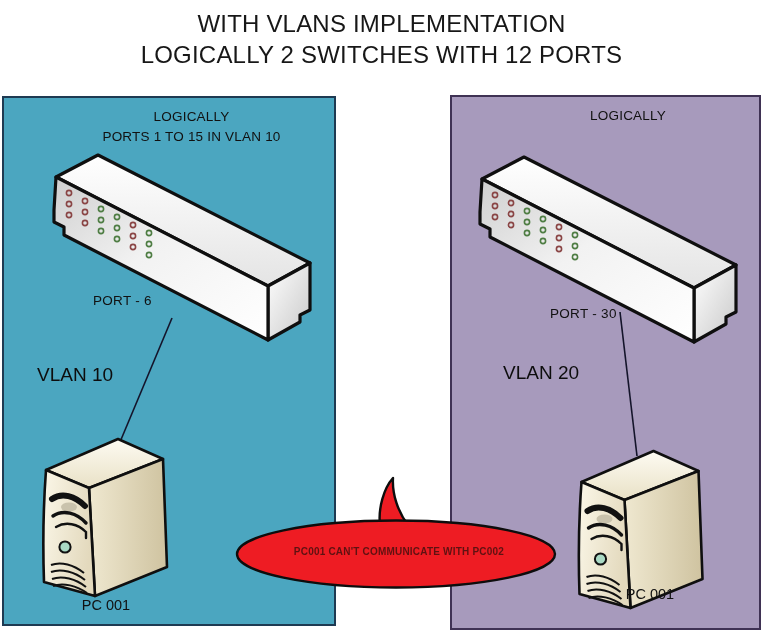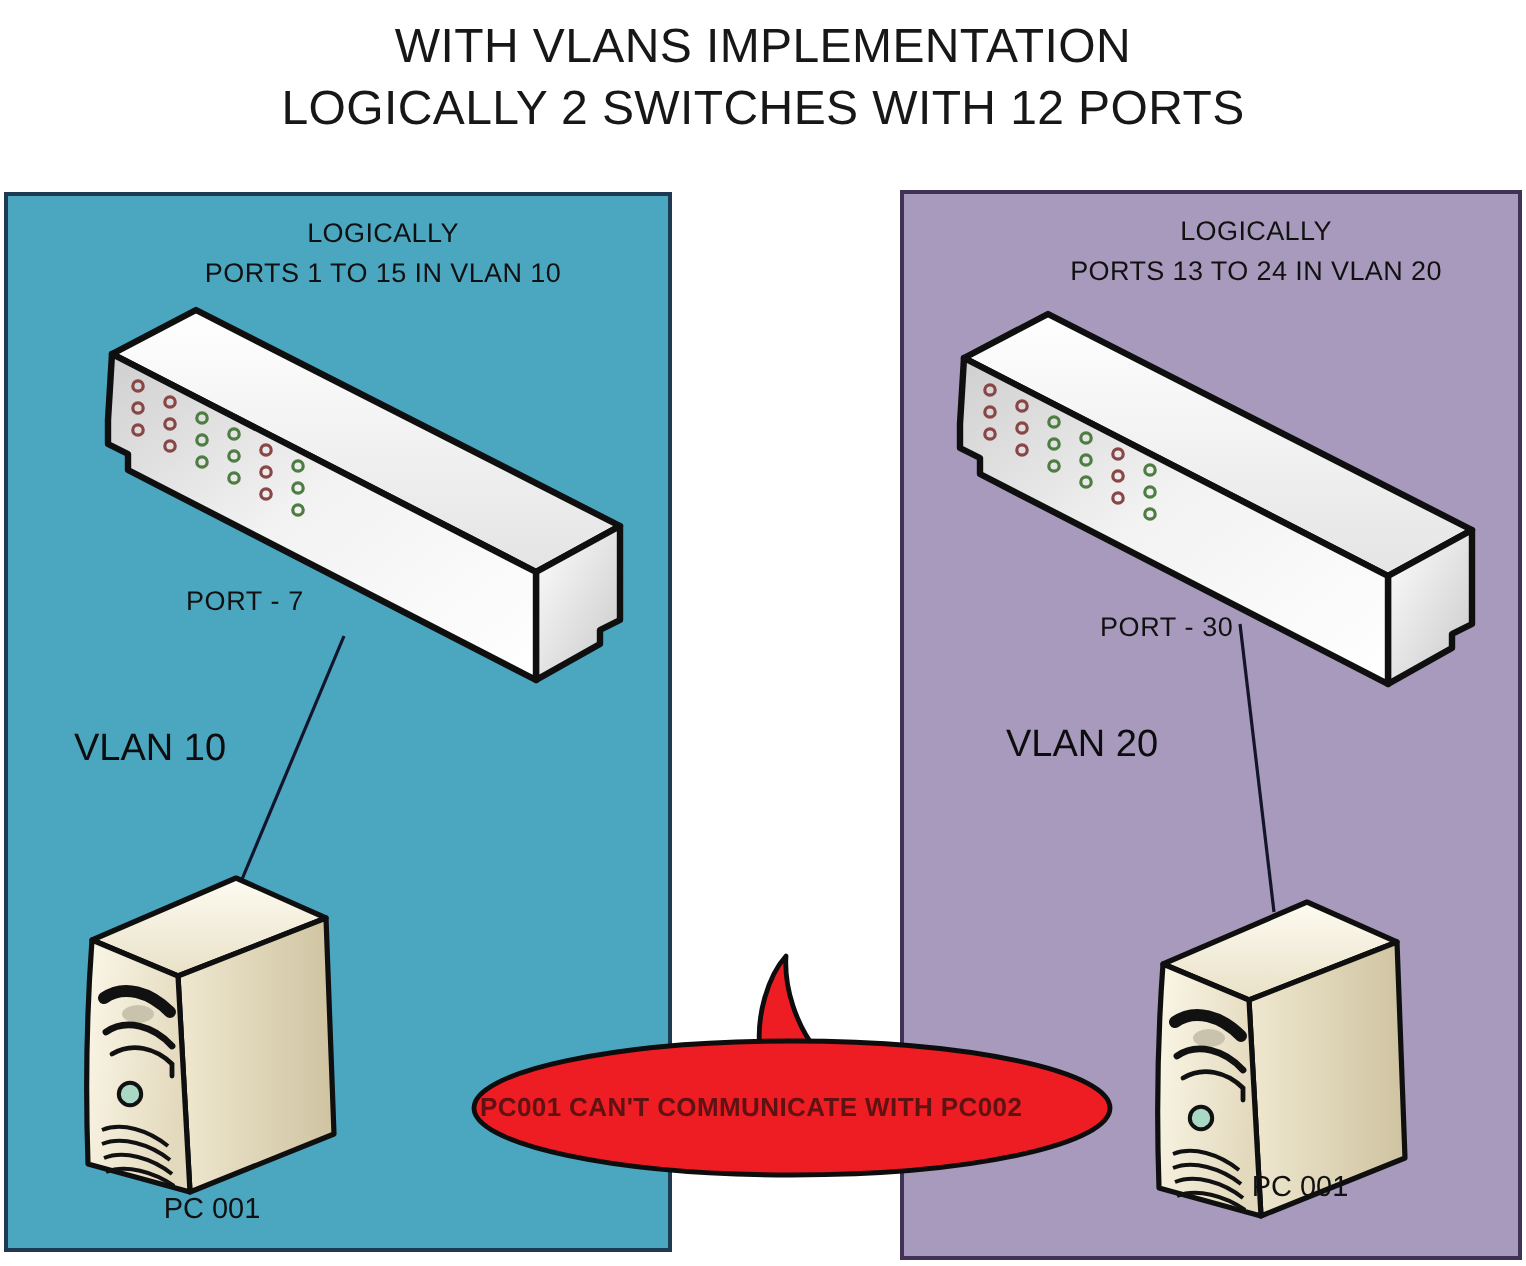--- a/index.html
+++ b/index.html
@@ -70,21 +70,21 @@
     width: 120px;
     text-align: center;
     white-space: nowrap;
   }
 
   .callout-text {
     position: absolute;
     left: 240px; top: 546px;
     width: 264px;
     text-align: right;
-    font-size: 13px;
+    font-size: 10px;
     font-weight: 700;
     letter-spacing: 0.2px;
     white-space: nowrap;
   }
 
   svg { display: block; }
   .layer { position: absolute; left: 0; top: 0; pointer-events: none; }
 </style>
 </head>
 <body>
@@ -129,21 +129,20 @@
   <div class="panel left-panel" style="background-color: rgb(75, 166, 192); border-color: rgb(30, 58, 82);">
     <div class="panel-heading">
       <div>LOGICALLY</div>
       <div>PORTS 1 TO 15 IN VLAN 10</div>
     </div>
   </div>
 
   <div class="panel right-panel" style="background-color: rgb(167, 154, 188); border-color: rgb(63, 50, 84);">
     <div class="panel-heading">
       <div>LOGICALLY</div>
-      <div>PORTS 13 TO 24 IN VLAN 20</div>
     </div>
   </div>
 
   <svg class="layer" width="763" height="633">
     <line x1="172" y1="318" x2="120" y2="442" stroke="#14142a" stroke-width="1.6"></line>
     <line x1="620" y1="312" x2="637" y2="456" stroke="#14142a" stroke-width="1.6"></line>
   </svg>
 
   <svg class="abs" style="left:42px; top:150px;" width="278" height="212" viewBox="0 0 278 212">
     <g stroke="#0f0f0f" stroke-width="3.2" stroke-linejoin="round">
@@ -240,21 +239,21 @@
       <path d="M 23,90 C 33,83 47,87 56,97" fill="none" stroke="#111" stroke-width="3.4" stroke-linecap="round"></path>
       <path d="M 26,101 C 36,95 48,98 56,106 L 56,112" fill="none" stroke="#111" stroke-width="2.4" stroke-linecap="round"></path>
       <circle cx="35" cy="121" r="5.6" fill="#A9D9C4" stroke="#111" stroke-width="2"></circle>
       <path d="M 21,139 C 31,135 44,139 54,147" fill="none" stroke="#111" stroke-width="2"></path>
       <path d="M 21,146 C 31,142 45,146 55,154" fill="none" stroke="#111" stroke-width="2"></path>
       <path d="M 22,153 C 32,149 46,153 56,161" fill="none" stroke="#111" stroke-width="2"></path>
       <path d="M 23,160 C 33,156 47,160 57,167" fill="none" stroke="#111" stroke-width="2"></path>
     </g>
   </svg>
 
-  <div class="port-label" style="left:93px; top:293px;">PORT - 7</div>
+  <div class="port-label" style="left:93px; top:293px;">PORT - 6</div>
   <div class="port-label" style="left:550px; top:306px;">PORT - 30</div>
 
   <div class="vlan-label" style="left:37px; top:364px;">VLAN 10</div>
   <div class="vlan-label" style="left:503px; top:362px;">VLAN 20</div>
 
   <div class="pc-label" style="left:46px; top:597px;">PC 001</div>
   <div class="pc-label" style="left:590px; top:586px;">PC 001</div>
 
   <svg class="abs" style="left:230px; top:470px;" width="340" height="125" viewBox="0 0 340 125">
     <path d="M 150,55 C 148,38 154,18 163,8 C 162,24 168,42 178,55 Z" stroke="#0d0d0d" stroke-width="2.4" stroke-linejoin="round" fill="#EE1C23"></path>

